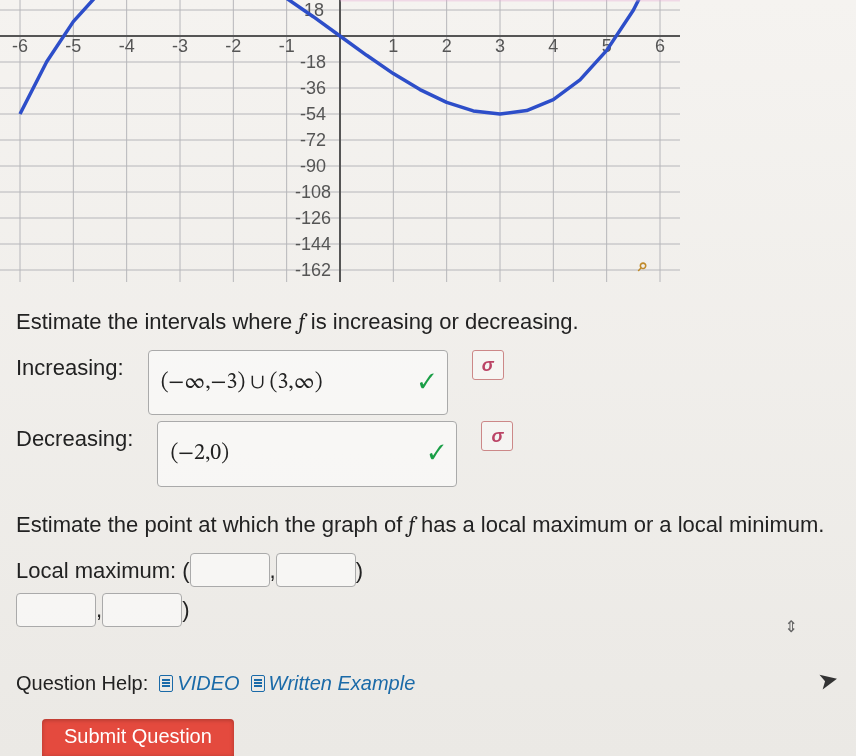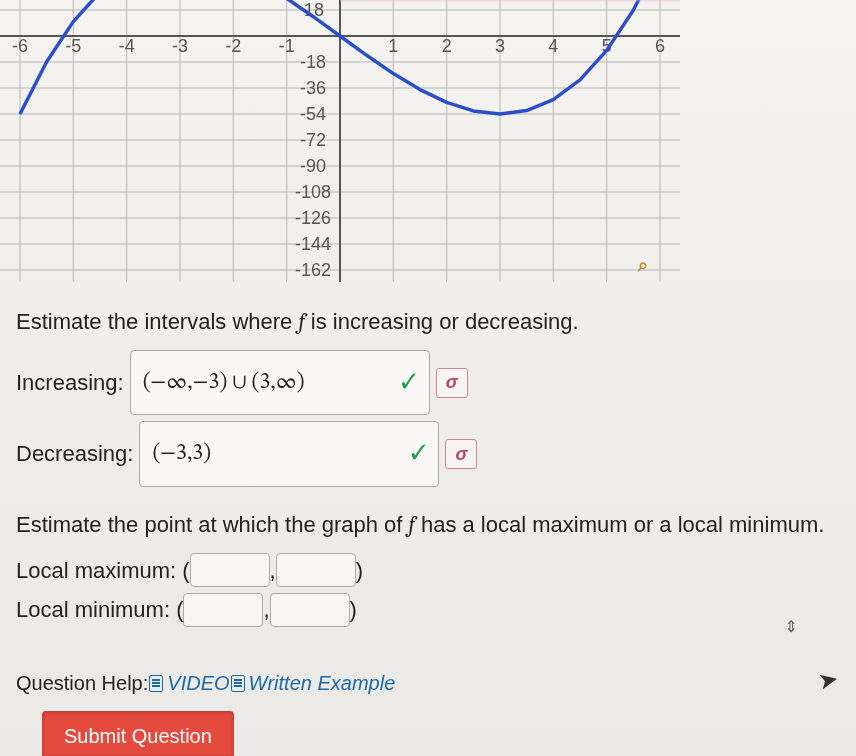--- a/index.html
+++ b/index.html
@@ -33,21 +33,21 @@
 
   .body-block {
     position: absolute;
     left: 16px;
     top: 300px;
     width: 820px;
     font-size: 22px;
     line-height: 1.6;
   }
   .question-line { margin: 4px 0 10px 0; }
-  .field-row { display:flex; align-items:center; gap:6px; margin:6px 0; }
+  .field-row { display:flex; gap:24px; margin:6px 0; }
   .label { font-size:22px; }
   .answer-box {
     display:inline-flex; align-items:center;
     border:1px solid #aaa; border-radius:4px;
     background:#fff8; padding:12px 8px;
     min-height:36px;  min-width:300px;
     font-family: "Cambria Math","STIX Two Math",serif;
     font-size:22px;
     position: relative;
   }
@@ -64,35 +64,35 @@
   .sub-block { margin-top: 20px; }
   .coord-row { display:flex; align-items:center; margin:4px 0; font-size:22px; }
   .coord-input {
     display:inline-block;
     border:1px solid #aaa; border-radius:4px;
     background:#fff8;
     height:34px; width:80px;
   }
 
   .help-row {
-    margin-top: 40px; display:flex; align-items:flex-start; gap:1px;
+    margin-top: 40px; display:flex; align-items:flex-start; gap:11px;
     font-size:20px;
   }
   .help-link { color:#1a6aa8; cursor:pointer; display:inline-flex; align-items:center; gap:4px;font-style:italic; }
   .doc-icon {
     display:inline-block; width:14px; height:17px;
     border:1.5px solid #1a6aa8; border-radius:2px;
     position:relative;
   }
   .doc-icon::before { content:""; position:absolute; left:2px; right:2px; top:3px; height:2px; background:#1a6aa8; box-shadow:0 3px 0 #1a6aa8, 0 6px 0 #1a6aa8; }
 
   .submit-btn {
     position:absolute; left:42px; bottom:0;
     background:#e44a3e; color:#fff;
-    padding:14px 22px 8px 22px; font-size:20px;
+    padding:6px 22px 8px 22px; font-size:20px;
     border:none; border-radius:4px 4px 0 0;
     box-shadow: 0 1px 4px rgba(0,0,0,.25) inset;
   }
 
   .cursor-pointer {
     position:absolute; right:18px; bottom:62px;
     font-size:24px; color:#333;
     transform: rotate(-12deg);
   }
   .tiny-tick {
@@ -184,41 +184,40 @@
       <span class="answer-box">
         <span class="answer-text">(−∞,−3) ∪ (3,∞)</span>
         <span class="check-mark">✓</span>
       </span>
       <span class="sigma-chip">σ</span>
     </div>
 
     <div class="field-row">
       <span class="label">Decreasing:</span>
       <span class="answer-box">
-        <span class="answer-text">(−3,3)</span>
+        <span class="answer-text">(−2,0)</span>
         <span class="check-mark">✓</span>
       </span>
       <span class="sigma-chip">σ</span>
     </div>
 
     <div class="sub-block">
       <div class="question-line">
         Estimate the point at which the graph of <span style="font-family:Cambria,Georgia,serif;font-style:italic">f</span> has a local maximum or a local minimum.
       </div>
 
       <div class="coord-row">
         <span>Local maximum: (</span>
         <span class="coord-input"></span>
         <span>,</span>
         <span class="coord-input"></span>
         <span>)</span>
       </div>
 
       <div class="coord-row">
-        <span>Local minimum: (</span>
         <span class="coord-input"></span>
         <span>,</span>
         <span class="coord-input"></span>
         <span>)</span>
       </div>
     </div>
 
     <div class="help-row">
       <span>Question Help:</span>
       <span class="help-link">

